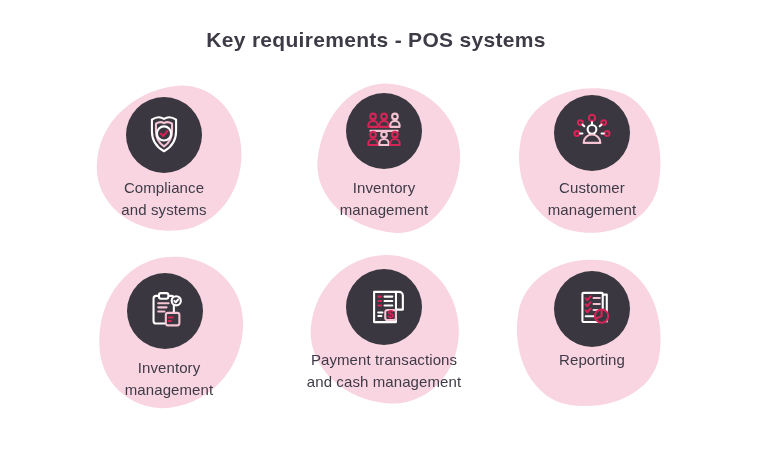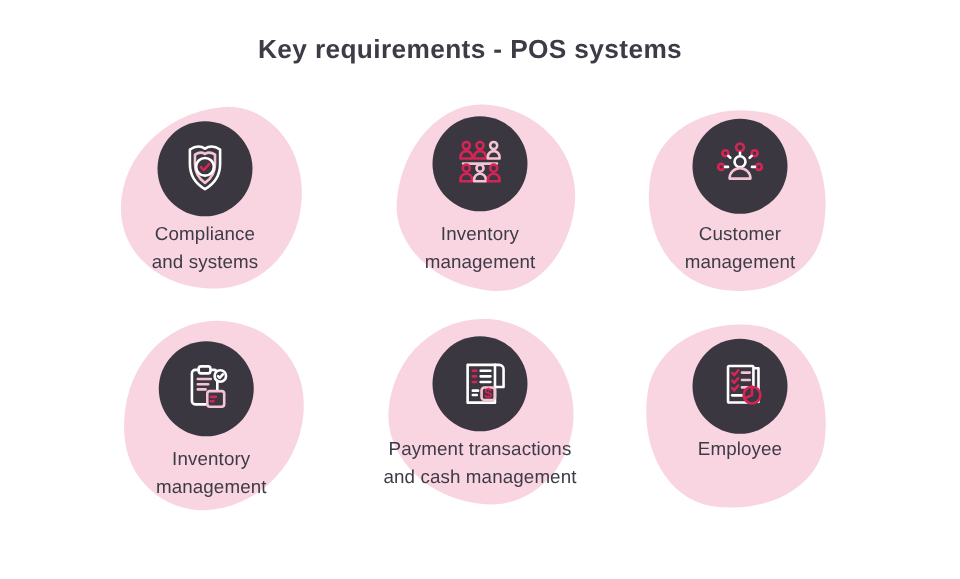--- a/index.html
+++ b/index.html
@@ -178,18 +178,18 @@
         <path class="s-white" d="M35 10.2 h3.2 V36"></path>
         <rect class="s-white" x="14.8" y="8.5" width="19.5" height="28" rx="1"></rect>
         <path class="s-crimson" stroke-width="2.2" d="M18 13.8 l1.6 1.7 l3 -3.6 M18 19.6 l1.6 1.7 l3 -3.6 M18 25.4 l1.6 1.7 l3 -3.6"></path>
         <path class="s-pink" stroke-width="1.8" d="M25.5 13.5 h6 M25.5 19.2 h6 M25.5 24.9 h4.5"></path>
         <path class="s-white" stroke-width="1.8" d="M18 31 h8"></path>
         <circle class="s-crimson f-dark" cx="33.2" cy="30.8" r="6.4"></circle>
         <path class="s-crimson" d="M33.2 30.8 V24.4 M33.2 30.8 L27.4 33.4"></path>
       </svg>
     </div>
     <div class="label">
-      <span>Employee</span>
+      <span>Reporting</span>
       <span></span>
     </div>
   </div>
 
 </div>
 
 </body></html>

